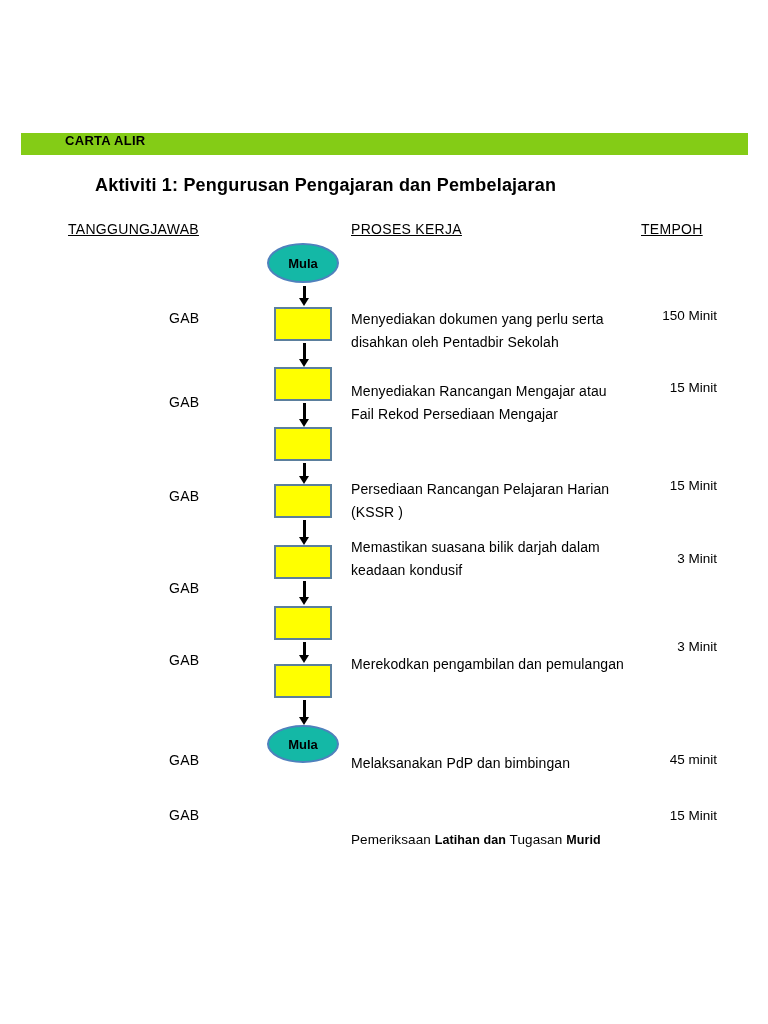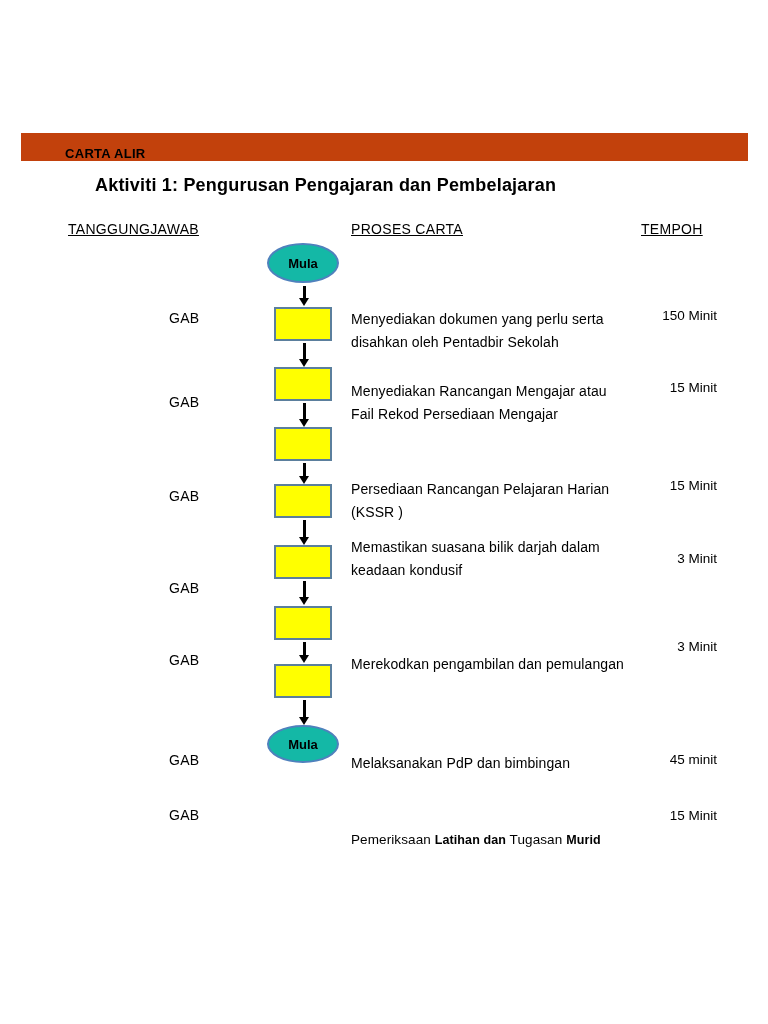--- a/index.html
+++ b/index.html
@@ -3,22 +3,22 @@
 <meta charset="utf-8">
 <style>
   * { margin:0; padding:0; box-sizing:border-box; }
   html,body { background:#ffffff; }
   body { font-family:"Liberation Sans", sans-serif; color:#000; }
   .page {
     position:relative; width:768px; height:1024px; background:#ffffff;
     overflow:hidden; margin:0 auto;
   }
   .section-bar {
-    position:absolute; left:21px; top:133px; width:727px; height:28px;
-    background:#c2410c; display:flex; align-items:flex-end;
+    position:absolute; left:21px; top:133px; width:727px; height:22px;
+    background:#84cc16; display:flex; align-items:flex-start;
   }
   .section-bar .lbl {
     margin-left:44px; font-weight:bold; font-size:13px; letter-spacing:0.3px;
   }
   .doc-title {
     position:absolute; left:95px; top:175px; font-weight:bold; font-size:18px;
     letter-spacing:0.2px;
   }
   .col-header {
     position:absolute; top:221px; font-size:14px; text-decoration:underline;
@@ -68,21 +68,21 @@
 
 <div class="page">
 
   <div class="section-bar">
     <span class="lbl">CARTA ALIR</span>
   </div>
 
   <div class="doc-title">Aktiviti 1: Pengurusan Pengajaran dan Pembelajaran</div>
 
   <div class="col-header ch-resp">TANGGUNGJAWAB</div>
-  <div class="col-header ch-proc">PROSES CARTA</div>
+  <div class="col-header ch-proc">PROSES KERJA</div>
   <div class="col-header ch-temp">TEMPOH</div>
 
   <div class="terminator" style="top:243px;">
     <span>Mula</span>
   </div>
 
   <div class="arrow" style="top:286px;height:13px;"></div>
   <div class="arrow" style="top:343px;height:17px;"></div>
   <div class="arrow" style="top:403px;height:17px;"></div>
   <div class="arrow" style="top:463px;height:14px;"></div>

